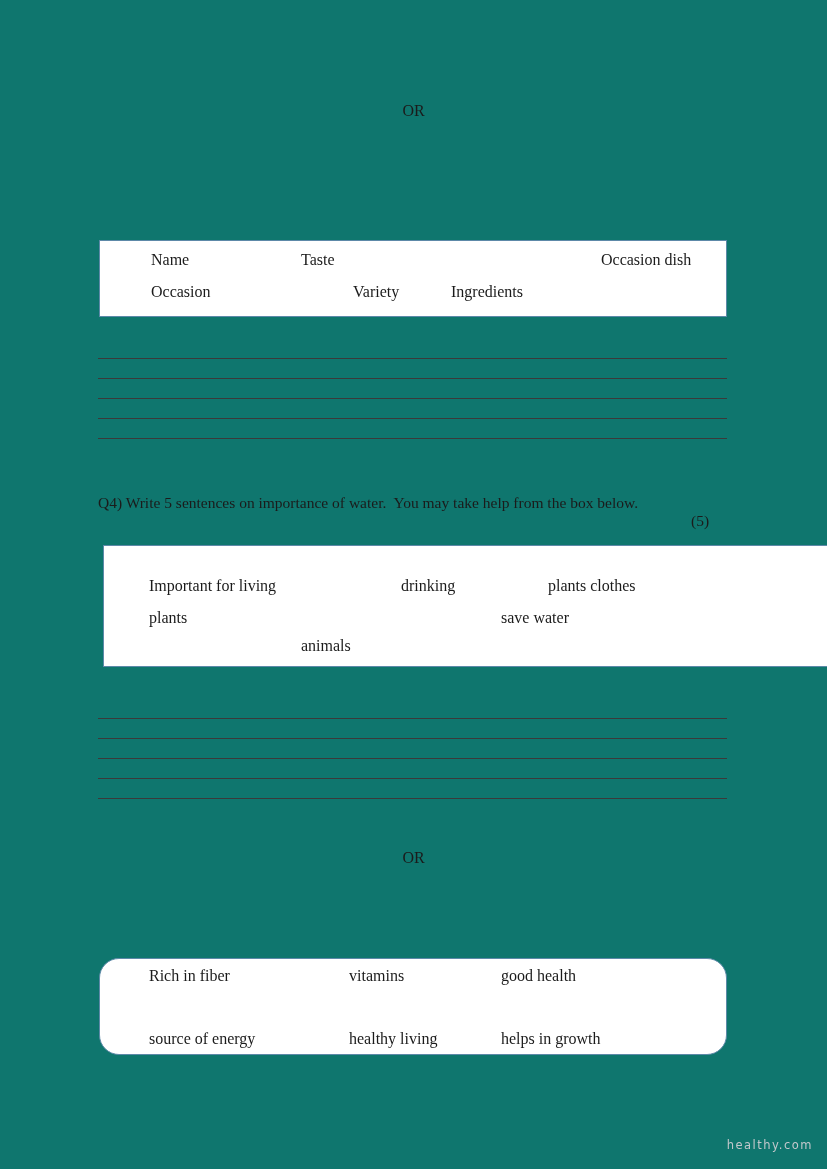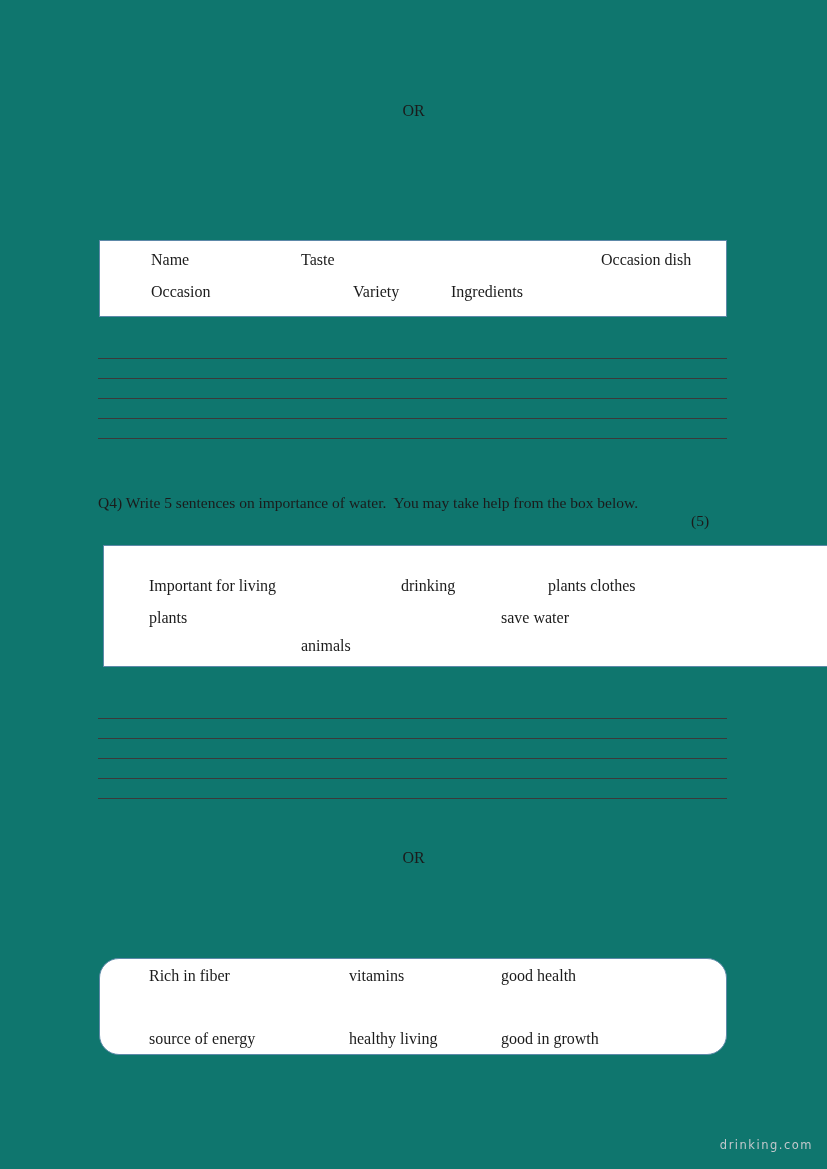--- a/index.html
+++ b/index.html
@@ -108,18 +108,18 @@
 
   <div class="or-label" style="top:849px;">OR</div>
 
 
   <div class="hintbox" style="left:99px; top:958px; width:628px; height:97px;border-radius:20px;">
     <span class="hint" style="left:49px;  top:8px;">Rich in fiber</span>
     <span class="hint" style="left:249px; top:8px;">vitamins</span>
     <span class="hint" style="left:401px; top:8px;">good health</span>
     <span class="hint" style="left:49px;  top:71px;">source of energy</span>
     <span class="hint" style="left:249px; top:71px;">healthy living</span>
-    <span class="hint" style="left:401px; top:71px;">good in growth</span>
+    <span class="hint" style="left:401px; top:71px;">helps in growth</span>
   </div>
 
-  <div class="watermark" style="right:14px; top:1138px;">drinking.com</div>
+  <div class="watermark" style="right:14px; top:1138px;">healthy.com</div>
 
 </div>
 
 </body></html>

